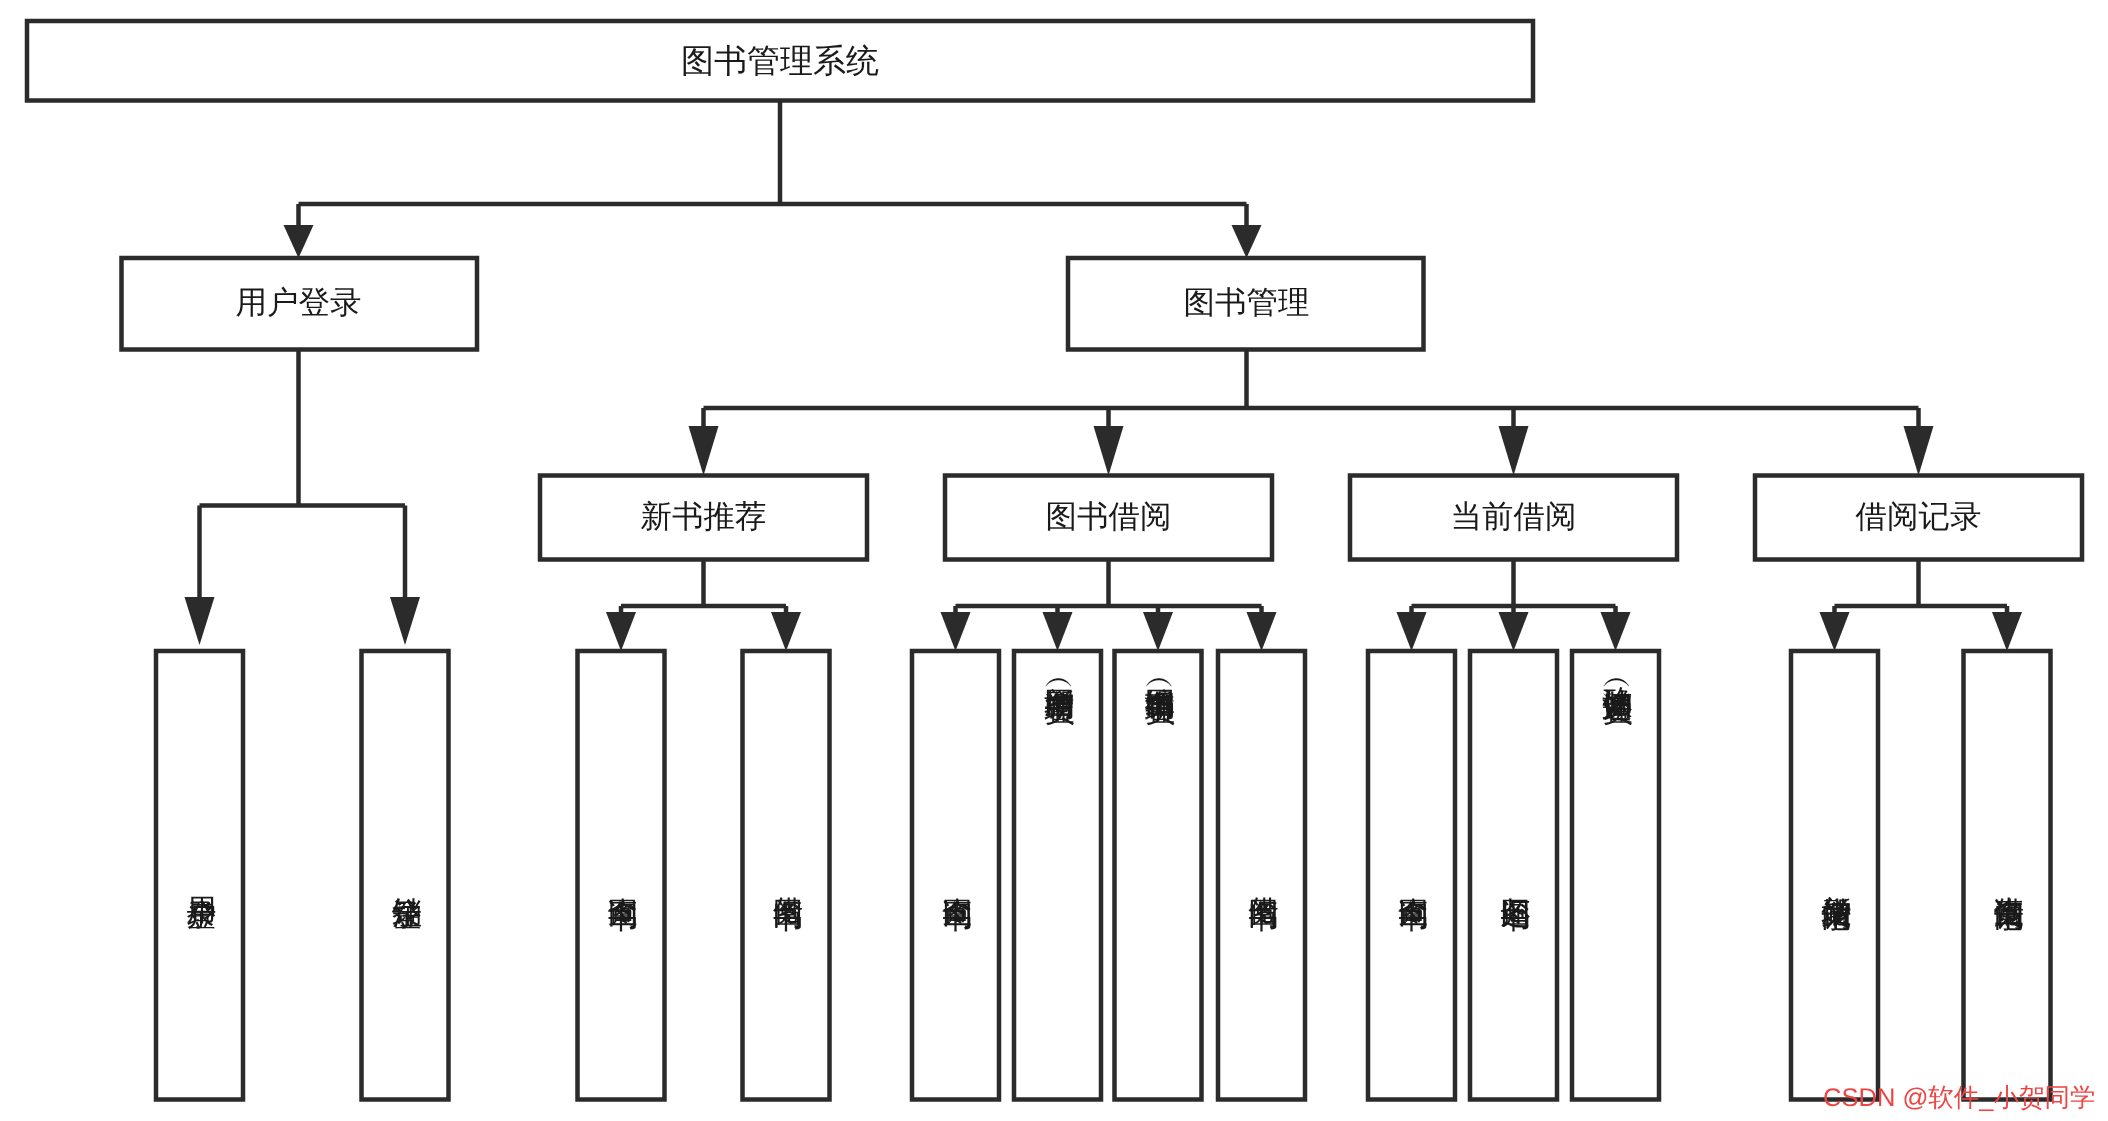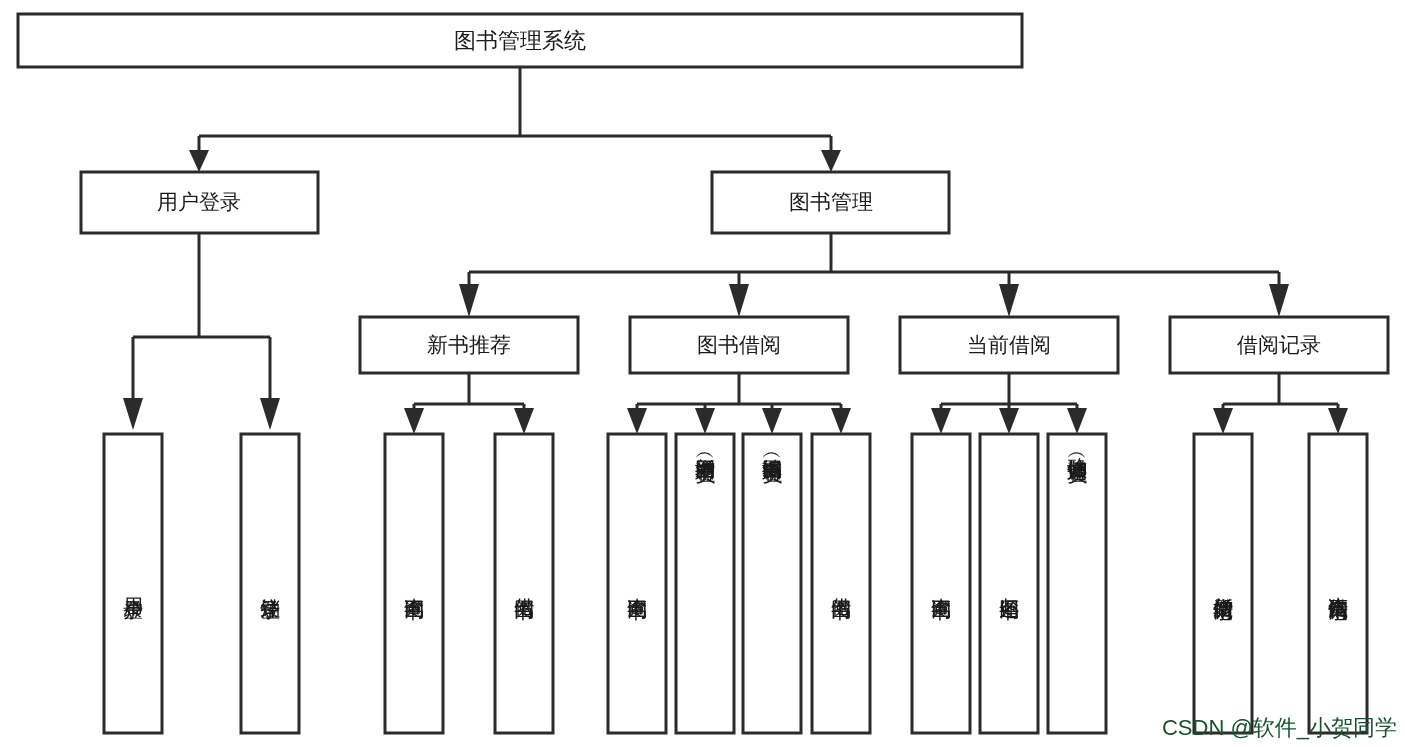--- a/index.html
+++ b/index.html
@@ -65,22 +65,22 @@
     color: #1a1a1a;
     letter-spacing: 1px;
     white-space: nowrap;
     text-align: center;
   }
   .watermark {
     position: absolute;
     right: 8px;
     bottom: 4px;
     font-family: "Liberation Sans", "DejaVu Sans", sans-serif;
-    font-size: 22px;
-    color: #14532d;
+    font-size: 17px;
+    color: #ef4444;
     white-space: nowrap;
     user-select: none;
   }
 </style>
 </head>
 <body>
 
 <div id="diagram-root">
 
   <svg id="flow-svg" viewBox="0 0 1405 747">

